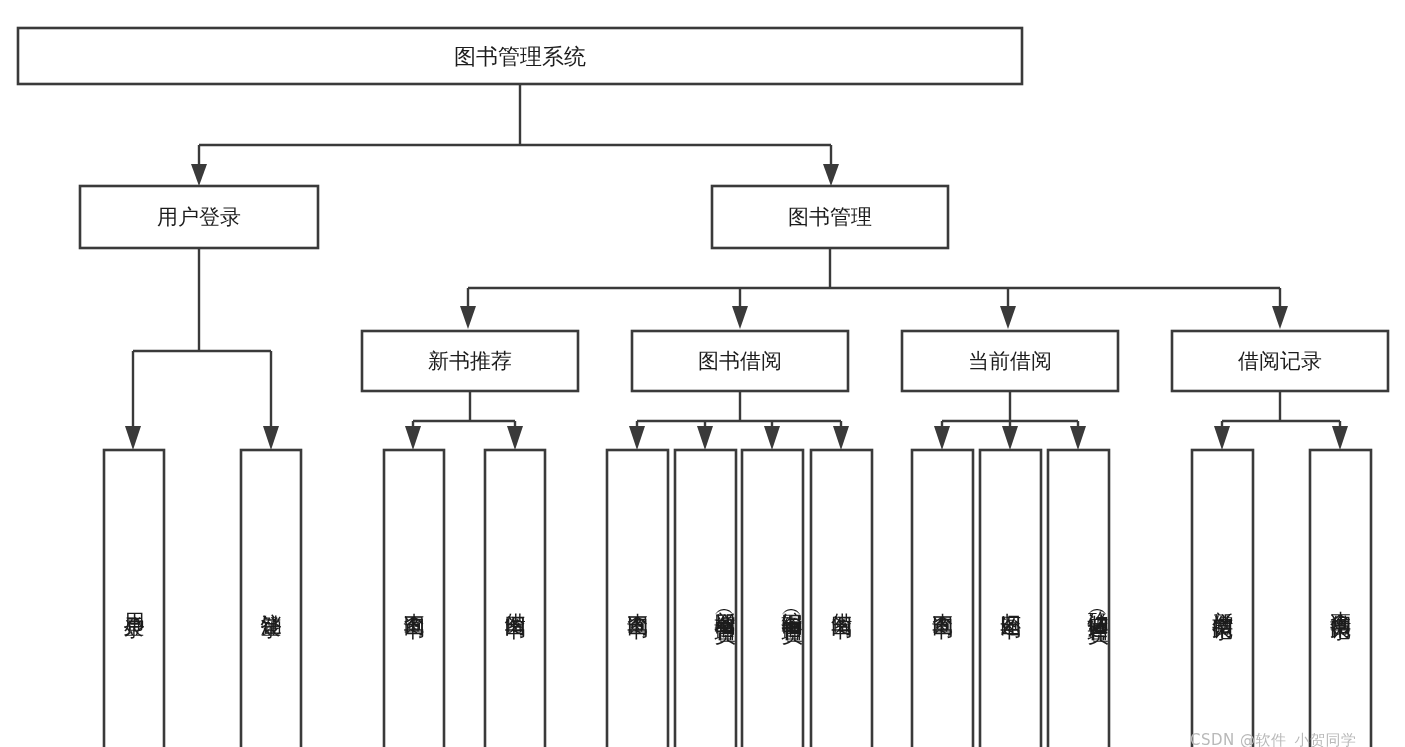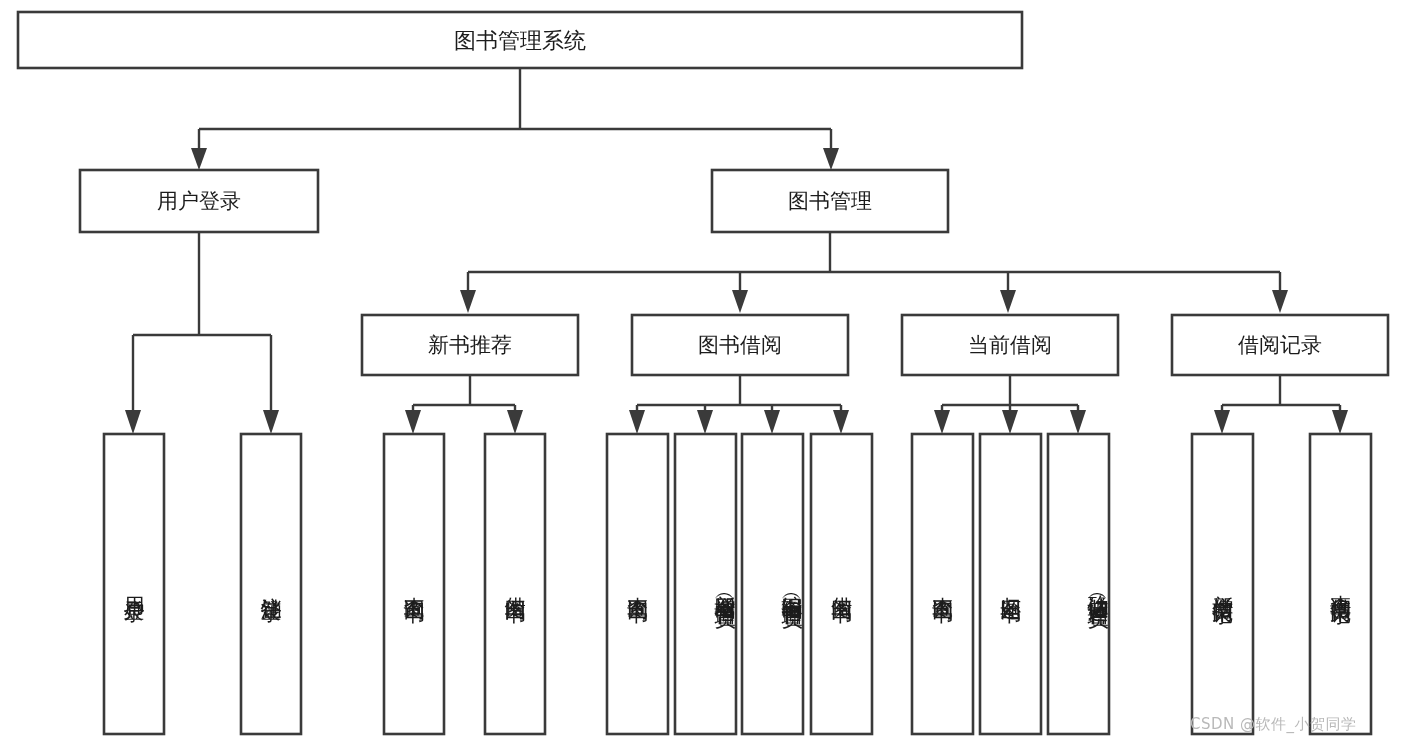--- a/index.html
+++ b/index.html
@@ -12,20 +12,21 @@
     font-family: "DejaVu Sans", "Liberation Sans", sans-serif;
     width: 1405px;
     height: 747px;
     overflow: hidden;
   }
   #diagram-root {
     position: relative;
     width: 1405px;
     height: 618px;
     background: #ffffff;
+    margin-top: 16px;
   }
   svg#tree-svg {
     position: absolute;
     top: 0;
     left: 0;
     width: 1405px;
     height: 747px;
   }
   .node-box {
     fill: #ffffff;

